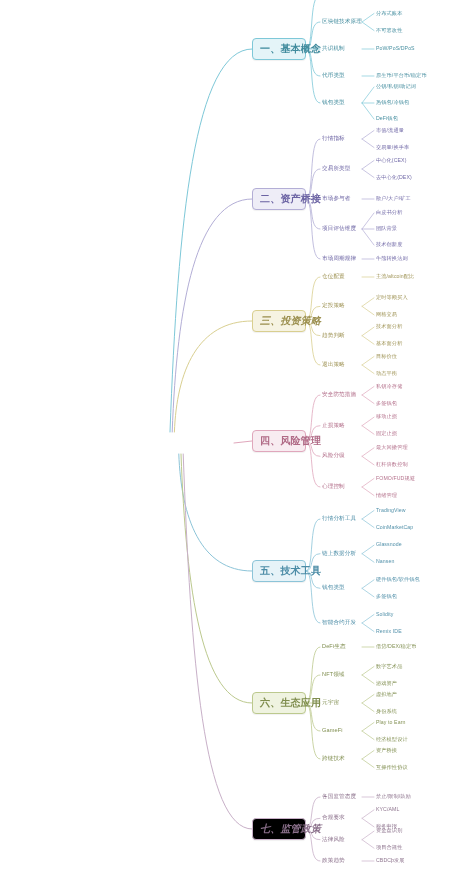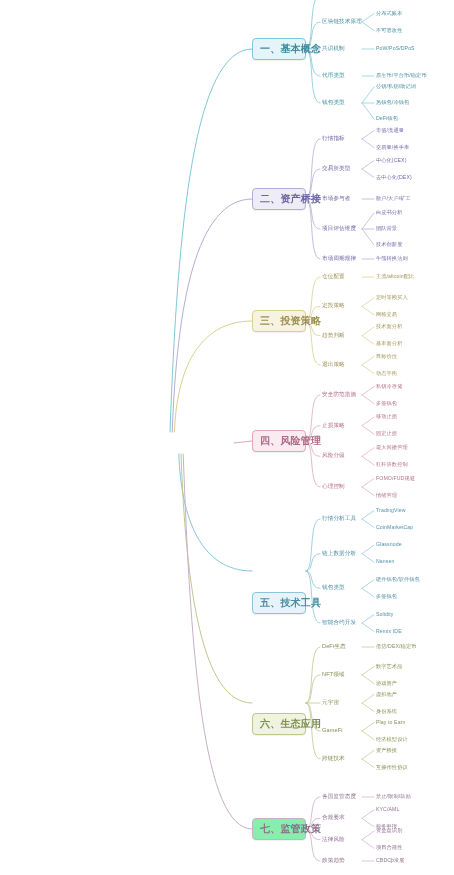--- a/index.html
+++ b/index.html
@@ -185,21 +185,21 @@
     <div class="b3" style="left: 376px; top: 174.5px; color: rgb(107, 99, 163);">去中心化(DEX)</div>
     <div class="b2" style="left: 322px; top: 196px; color: rgb(107, 99, 163);">市场参与者</div>
     <div class="b3" style="left: 376px; top: 196px; color: rgb(107, 99, 163);">散户/大户/矿工</div>
     <div class="b2" style="left: 322px; top: 226px; color: rgb(107, 99, 163);">项目评估维度</div>
     <div class="b3" style="left: 376px; top: 210px; color: rgb(107, 99, 163);">白皮书分析</div>
     <div class="b3" style="left: 376px; top: 226px; color: rgb(107, 99, 163);">团队背景</div>
     <div class="b3" style="left: 376px; top: 242px; color: rgb(107, 99, 163);">技术创新度</div>
     <div class="b2" style="left: 322px; top: 256px; color: rgb(107, 99, 163);">市场周期规律</div>
     <div class="b3" style="left: 376px; top: 256px; color: rgb(107, 99, 163);">牛熊转换法则</div>
     <div class="b1" style="left: 252px; top: 310px; width: 54px; height: 22px; background: rgb(246, 243, 226); border-color: rgb(217, 207, 144);">
-      <span class="t" style="color: rgb(156, 144, 80);">三、投资策略</span>
+      <span class="t" style="color: rgb(156, 144, 80); font-style: italic;">三、投资策略</span>
     </div>
     <div class="b2" style="left: 322px; top: 274px; color: rgb(156, 144, 80);">仓位配置</div>
     <div class="b3" style="left: 376px; top: 274px; color: rgb(156, 144, 80);">主流/altcoin配比</div>
     <div class="b2" style="left: 322px; top: 303.333px; color: rgb(156, 144, 80);">定投策略</div>
     <div class="b3" style="left: 376px; top: 294.833px; color: rgb(156, 144, 80);">定时等额买入</div>
     <div class="b3" style="left: 376px; top: 311.833px; color: rgb(156, 144, 80);">网格交易</div>
     <div class="b2" style="left: 322px; top: 332.667px; color: rgb(156, 144, 80);">趋势判断</div>
     <div class="b3" style="left: 376px; top: 324.167px; color: rgb(156, 144, 80);">技术面分析</div>
     <div class="b3" style="left: 376px; top: 341.167px; color: rgb(156, 144, 80);">基本面分析</div>
     <div class="b2" style="left: 322px; top: 362px; color: rgb(156, 144, 80);">退出策略</div>
@@ -213,53 +213,53 @@
     <div class="b3" style="left: 376px; top: 400.5px; color: rgb(176, 106, 134);">多签钱包</div>
     <div class="b2" style="left: 322px; top: 422.667px; color: rgb(176, 106, 134);">止损策略</div>
     <div class="b3" style="left: 376px; top: 414.167px; color: rgb(176, 106, 134);">移动止损</div>
     <div class="b3" style="left: 376px; top: 431.167px; color: rgb(176, 106, 134);">固定止损</div>
     <div class="b2" style="left: 322px; top: 453.333px; color: rgb(176, 106, 134);">风险分级</div>
     <div class="b3" style="left: 376px; top: 444.833px; color: rgb(176, 106, 134);">最大回撤管理</div>
     <div class="b3" style="left: 376px; top: 461.833px; color: rgb(176, 106, 134);">杠杆倍数控制</div>
     <div class="b2" style="left: 322px; top: 484px; color: rgb(176, 106, 134);">心理控制</div>
     <div class="b3" style="left: 376px; top: 475.5px; color: rgb(176, 106, 134);">FOMO/FUD规避</div>
     <div class="b3" style="left: 376px; top: 492.5px; color: rgb(176, 106, 134);">情绪管理</div>
-    <div class="b1" style="left: 252px; top: 560px; width: 54px; height: 22px; background: rgb(230, 243, 248); border-color: rgb(140, 196, 216); margin-top: 32px;">
+    <div class="b1" style="left: 252px; top: 560px; width: 54px; height: 22px; background: rgb(230, 243, 248); border-color: rgb(140, 196, 216);">
       <span class="t" style="color: rgb(75, 140, 166);">五、技术工具</span>
     </div>
     <div class="b2" style="left: 322px; top: 516px; color: rgb(75, 140, 166);">行情分析工具</div>
     <div class="b3" style="left: 376px; top: 507.5px; color: rgb(75, 140, 166);">TradingView</div>
     <div class="b3" style="left: 376px; top: 524.5px; color: rgb(75, 140, 166);">CoinMarketCap</div>
     <div class="b2" style="left: 322px; top: 550.667px; color: rgb(75, 140, 166);">链上数据分析</div>
     <div class="b3" style="left: 376px; top: 542.167px; color: rgb(75, 140, 166);">Glassnode</div>
     <div class="b3" style="left: 376px; top: 559.167px; color: rgb(75, 140, 166);">Nansen</div>
     <div class="b2" style="left: 322px; top: 585.333px; color: rgb(75, 140, 166);">钱包类型</div>
     <div class="b3" style="left: 376px; top: 576.833px; color: rgb(75, 140, 166);">硬件钱包/软件钱包</div>
     <div class="b3" style="left: 376px; top: 593.833px; color: rgb(75, 140, 166);">多签钱包</div>
     <div class="b2" style="left: 322px; top: 620px; color: rgb(75, 140, 166);">智能合约开发</div>
     <div class="b3" style="left: 376px; top: 611.5px; color: rgb(75, 140, 166);">Solidity</div>
     <div class="b3" style="left: 376px; top: 628.5px; color: rgb(75, 140, 166);">Remix IDE</div>
-    <div class="b1" style="left: 252px; top: 692px; width: 54px; height: 22px; background: rgb(239, 243, 224); border-color: rgb(188, 201, 142); margin-top: 21px;">
+    <div class="b1" style="left: 252px; top: 692px; width: 54px; height: 22px; background: rgb(239, 243, 224); border-color: rgb(188, 201, 142);">
       <span class="t" style="color: rgb(127, 141, 78);">六、生态应用</span>
     </div>
     <div class="b2" style="left: 322px; top: 644px; color: rgb(127, 141, 78);">DeFi生态</div>
     <div class="b3" style="left: 376px; top: 644px; color: rgb(127, 141, 78);">借贷/DEX/稳定币</div>
     <div class="b2" style="left: 322px; top: 672px; color: rgb(127, 141, 78);">NFT领域</div>
     <div class="b3" style="left: 376px; top: 663.5px; color: rgb(127, 141, 78);">数字艺术品</div>
     <div class="b3" style="left: 376px; top: 680.5px; color: rgb(127, 141, 78);">游戏资产</div>
     <div class="b2" style="left: 322px; top: 700px; color: rgb(127, 141, 78);">元宇宙</div>
     <div class="b3" style="left: 376px; top: 691.5px; color: rgb(127, 141, 78);">虚拟地产</div>
     <div class="b3" style="left: 376px; top: 708.5px; color: rgb(127, 141, 78);">身份系统</div>
     <div class="b2" style="left: 322px; top: 728px; color: rgb(127, 141, 78);">GameFi</div>
     <div class="b3" style="left: 376px; top: 719.5px; color: rgb(127, 141, 78);">Play to Earn</div>
     <div class="b3" style="left: 376px; top: 736.5px; color: rgb(127, 141, 78);">经济模型设计</div>
     <div class="b2" style="left: 322px; top: 756px; color: rgb(127, 141, 78);">跨链技术</div>
     <div class="b3" style="left: 376px; top: 747.5px; color: rgb(127, 141, 78);">资产桥接</div>
     <div class="b3" style="left: 376px; top: 764.5px; color: rgb(127, 141, 78);">互操作性协议</div>
-    <div class="b1" style="left: 252px; top: 818px; width: 54px; height: 22px; background: #86efac; border-color: rgb(200, 176, 200);">
+    <div class="b1" style="left: 252px; top: 818px; width: 54px; height: 22px; background: #000000; border-color: rgb(200, 176, 200); font-style: italic;">
       <span class="t" style="color: rgb(138, 111, 138);">七、监管政策</span>
     </div>
     <div class="b2" style="left: 322px; top: 794px; color: rgb(138, 111, 138);">各国监管态度</div>
     <div class="b3" style="left: 376px; top: 794px; color: rgb(138, 111, 138);">禁止/限制/鼓励</div>
     <div class="b2" style="left: 322px; top: 815.333px; color: rgb(138, 111, 138);">合规要求</div>
     <div class="b3" style="left: 376px; top: 806.833px; color: rgb(138, 111, 138);">KYC/AML</div>
     <div class="b3" style="left: 376px; top: 823.833px; color: rgb(138, 111, 138);">税务申报</div>
     <div class="b2" style="left: 322px; top: 836.667px; color: rgb(138, 111, 138);">法律风险</div>
     <div class="b3" style="left: 376px; top: 828.167px; color: rgb(138, 111, 138);">资金盘识别</div>
     <div class="b3" style="left: 376px; top: 845.167px; color: rgb(138, 111, 138);">项目合规性</div>

